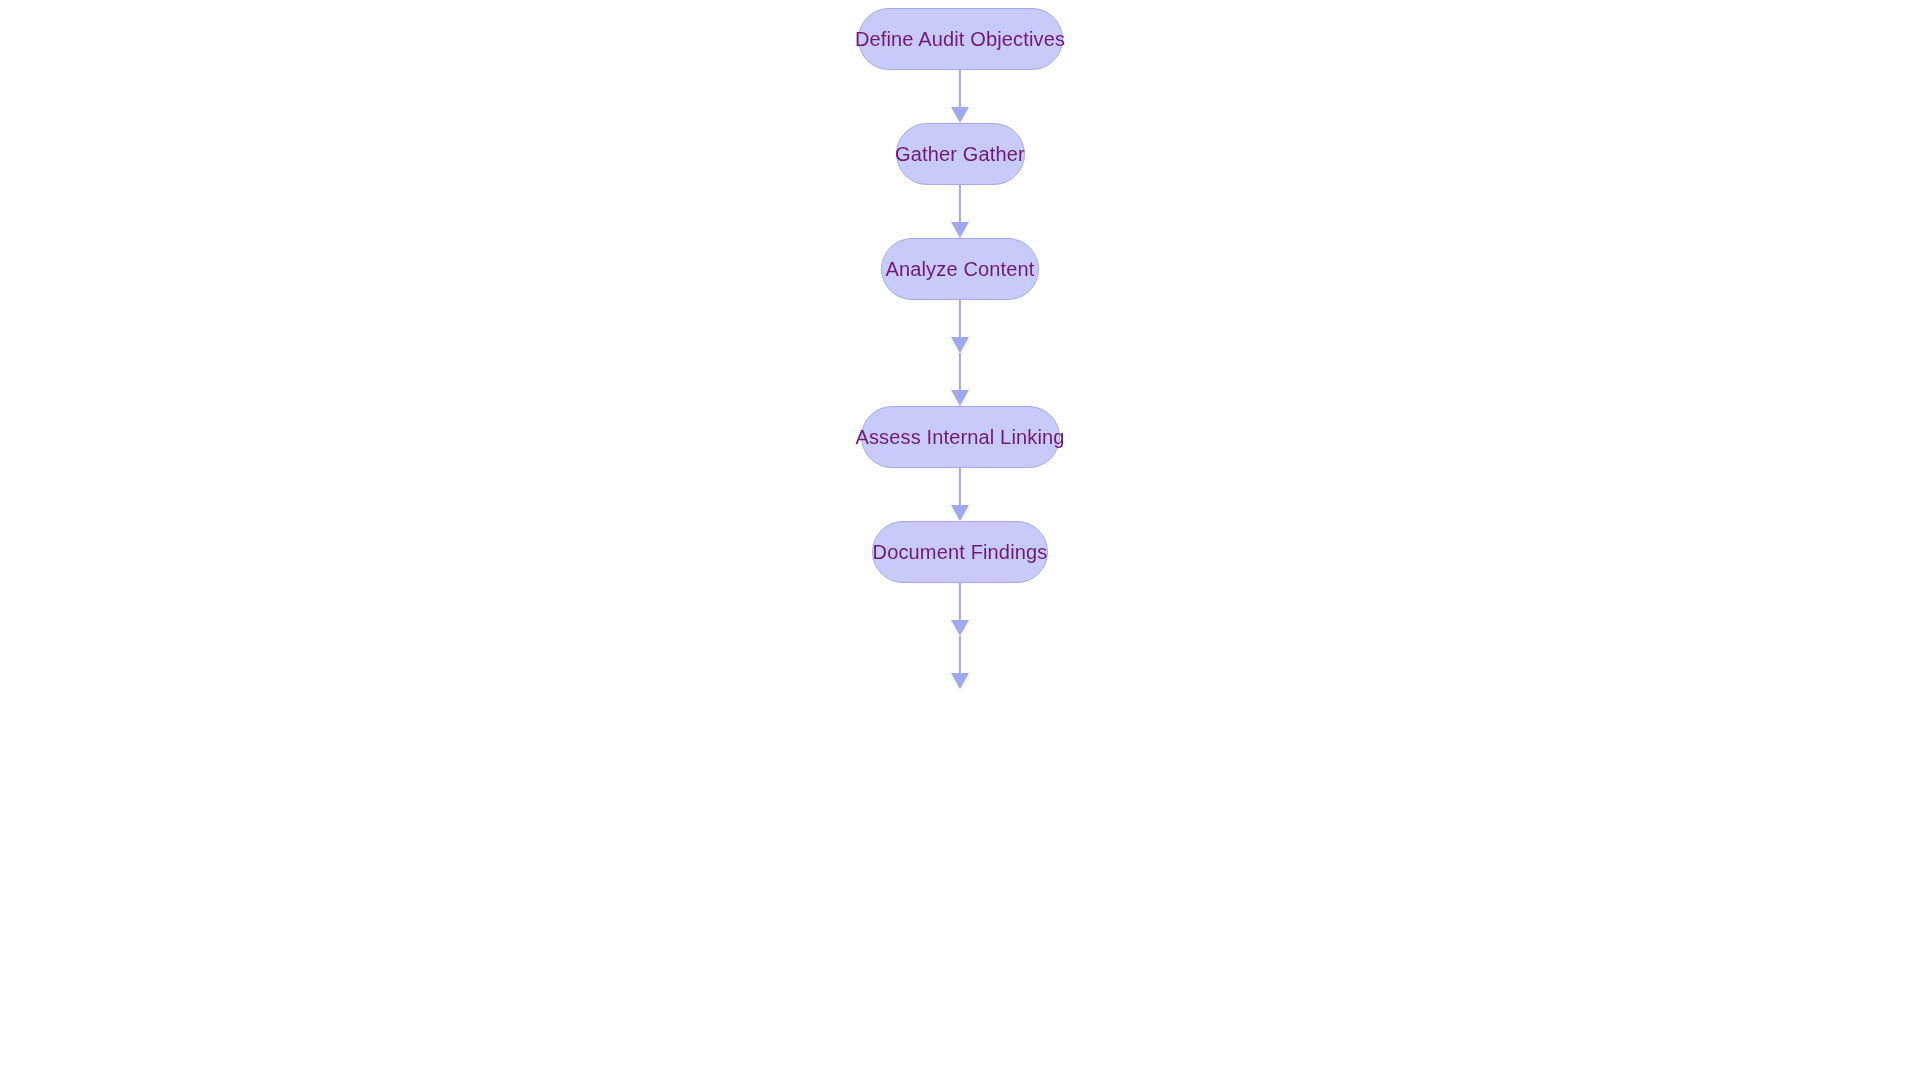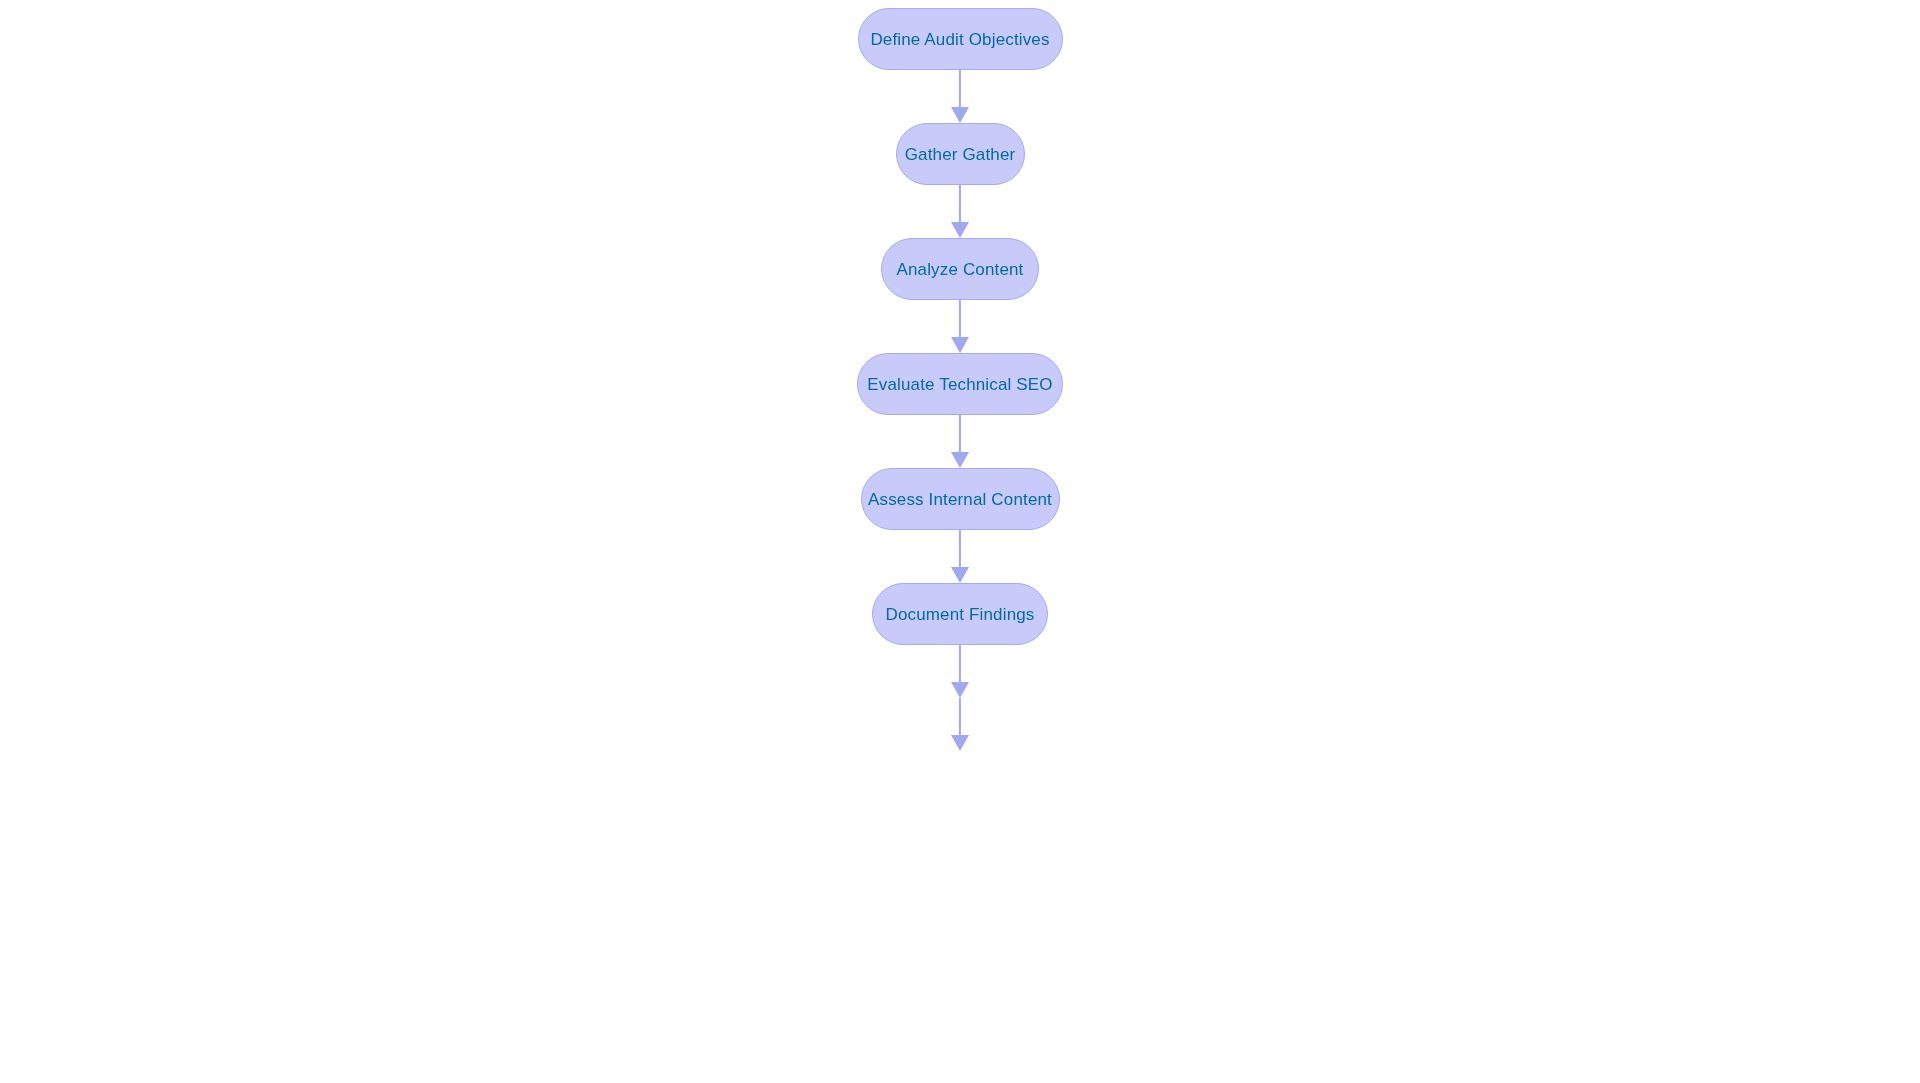--- a/index.html
+++ b/index.html
@@ -45,22 +45,22 @@
     box-sizing: border-box;
     height: 62px;
     border-radius: 31px;
     background: #c8cbf9;
     border: 1.4px solid #a5abee;
     flex: 0 0 auto;
     z-index: 2;
   }
 
   .node-label {
-    color: #0369a1;
-    font-size: 17px;
+    color: #701a75;
+    font-size: 20px;
     font-weight: 400;
     letter-spacing: 0.15px;
     white-space: nowrap;
     line-height: 1;
     font-family: "Liberation Sans", "DejaVu Sans", sans-serif;
   }
 
   
   .node-w-0 { width: 205px; }
   .node-w-1 { width: 129px; }
@@ -127,31 +127,28 @@
 
     <div class="node node-w-2">
       <span class="node-label">Analyze Content</span>
     </div>
 
     <div class="connector">
       <div class="conn-line"></div>
       <div class="conn-head"></div>
     </div>
 
-    <div class="node node-w-3">
-      <span class="node-label">Evaluate Technical SEO</span>
-    </div>
 
     <div class="connector">
       <div class="conn-line"></div>
       <div class="conn-head"></div>
     </div>
 
     <div class="node node-w-4">
-      <span class="node-label">Assess Internal Content</span>
+      <span class="node-label">Assess Internal Linking</span>
     </div>
 
     <div class="connector">
       <div class="conn-line"></div>
       <div class="conn-head"></div>
     </div>
 
     <div class="node node-w-5">
       <span class="node-label">Document Findings</span>
     </div>

